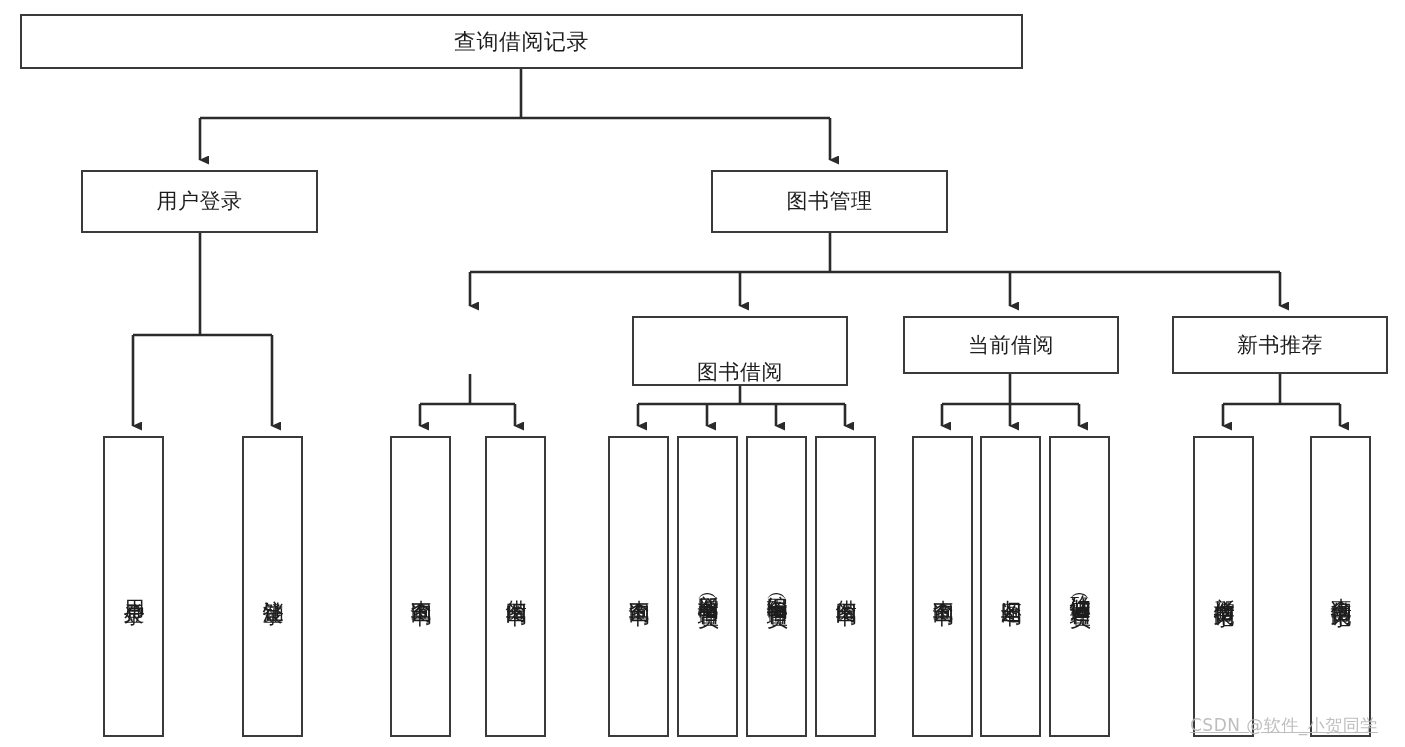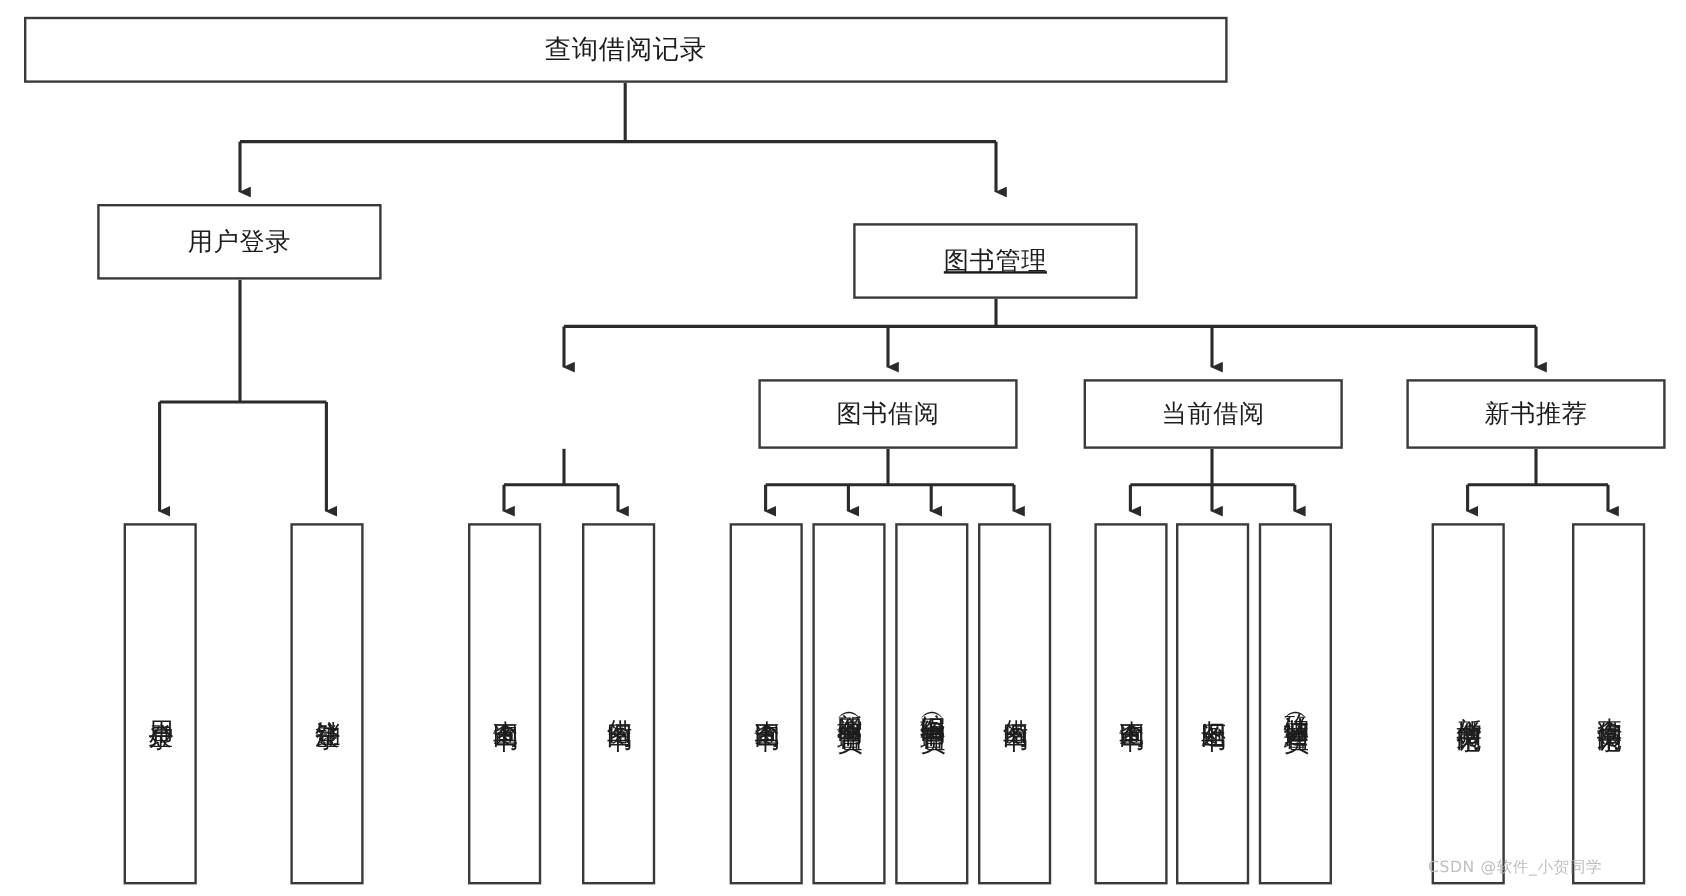--- a/index.html
+++ b/index.html
@@ -49,26 +49,27 @@
     writing-mode:vertical-rl;
     text-orientation:upright;
     font-size:21px;
     line-height:1.22;
     letter-spacing:2px;
     white-space:normal;
     max-height:280px;
   }
   .watermark{
     position:absolute;
-    font-size:13px;
+    font-size:17px;
     color:#b9b9b9;
     opacity:0.92;
     white-space:nowrap;
     letter-spacing:0.5px;
     font-family:"DejaVu Sans","Liberation Sans",sans-serif;
+    text-decoration:underline;
   }
 </style>
 </head>
 <body>
 
 <div id="canvas">
 
   <svg id="edges" viewBox="0 0 1405 747" xmlns="http://www.w3.org/2000/svg">
     <defs>
       <marker id="arrow" markerWidth="9" markerHeight="10" refX="4.5" refY="9" orient="auto" markerUnits="userSpaceOnUse">
@@ -120,26 +121,26 @@
   </svg>
 
   <div class="node root" style="left:20px; top:14px; width:1003px; height:55px;">
     <span class="label">查询借阅记录</span>
   </div>
 
   <div class="node lvl2" style="left:81px; top:170px; width:237px; height:63px;">
     <span class="label">用户登录</span>
   </div>
 
-  <div class="node lvl2" style="left:711px; top:186px; width:237px; height:63px;text-decoration:underline;">
+  <div class="node lvl2" style="left:711px; top:170px; width:237px; height:63px;">
     <span class="label">图书管理</span>
   </div>
 
 
-  <div class="node lvl3" style="left:632px; top:316px; width:216px; height:58px;">
+  <div class="node lvl3" style="left:632px; top:316px; width:216px; height:70px;align-items:flex-end;">
     <span class="label">图书借阅</span>
   </div>
 
   <div class="node lvl3" style="left:903px; top:316px; width:216px; height:58px;">
     <span class="label">当前借阅</span>
   </div>
 
   <div class="node lvl3" style="left:1172px; top:316px; width:216px; height:58px;">
     <span class="label">新书推荐</span>
   </div>

